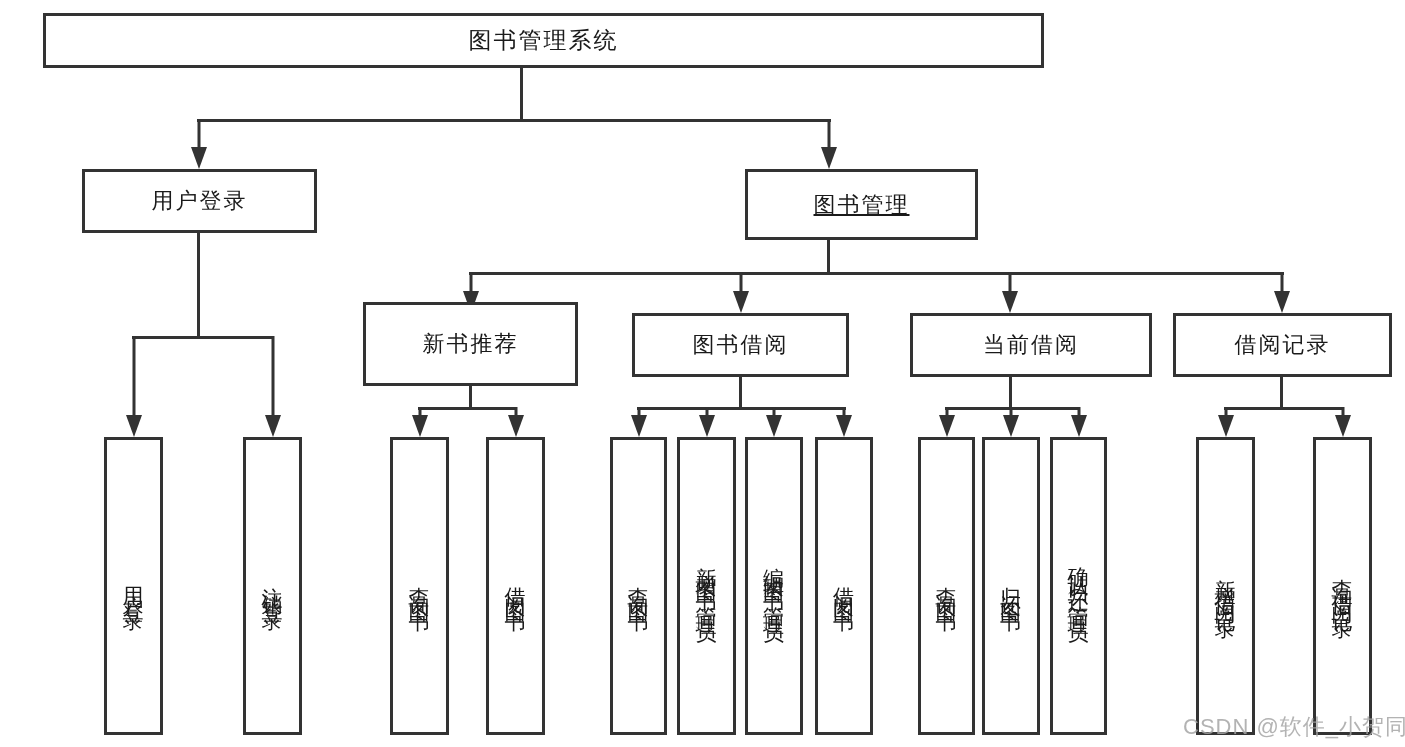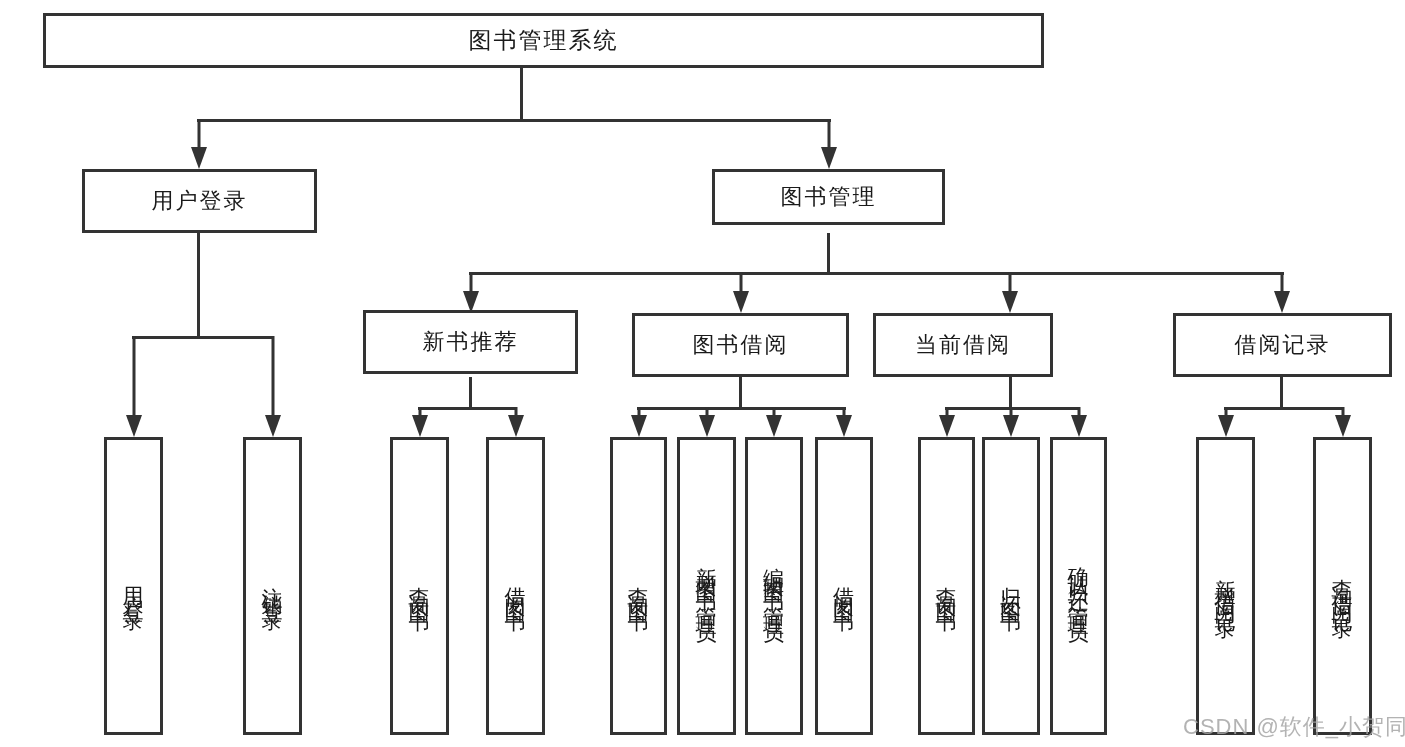--- a/index.html
+++ b/index.html
@@ -178,31 +178,31 @@
       <div class="hd"></div>
     </div>
 
   <div class="box root" style="left:21px; top:13px; width:1001px; height:55px;margin-left:22px;">
     <span>图书管理系统</span>
   </div>
 
   <div class="box" style="left:82px; top:169px; width:235px; height:64px;">
     <span>用户登录</span>
   </div>
-  <div class="box" style="left:712px; top:169px; width:233px; height:56px;">
+  <div class="box" style="left:745px; top:169px; width:233px; height:71px;text-decoration:underline;">
     <span>图书管理</span>
   </div>
 
-  <div class="box" style="left:363px; top:310px; width:215px; height:64px;">
+  <div class="box" style="left:363px; top:302px; width:215px; height:84px;">
     <span>新书推荐</span>
   </div>
   <div class="box" style="left:632px; top:313px; width:217px; height:64px;font-family:Liberation Mono, monospace;">
     <span>图书借阅</span>
   </div>
-  <div class="box" style="left:873px; top:313px; width:180px; height:64px;justify-content:center;">
+  <div class="box" style="left:910px; top:313px; width:242px; height:64px;justify-content:center;">
     <span>当前借阅</span>
   </div>
   <div class="box" style="left:1173px; top:313px; width:219px; height:64px;">
     <span>借阅记录</span>
   </div>
 
   <div class="box leaf" style="left:104px; top:437px; width:59px; height:298px;">
     <span class="vtext">用户登录</span>
   </div>
   <div class="box leaf" style="left:243px; top:437px; width:59px; height:298px;">

